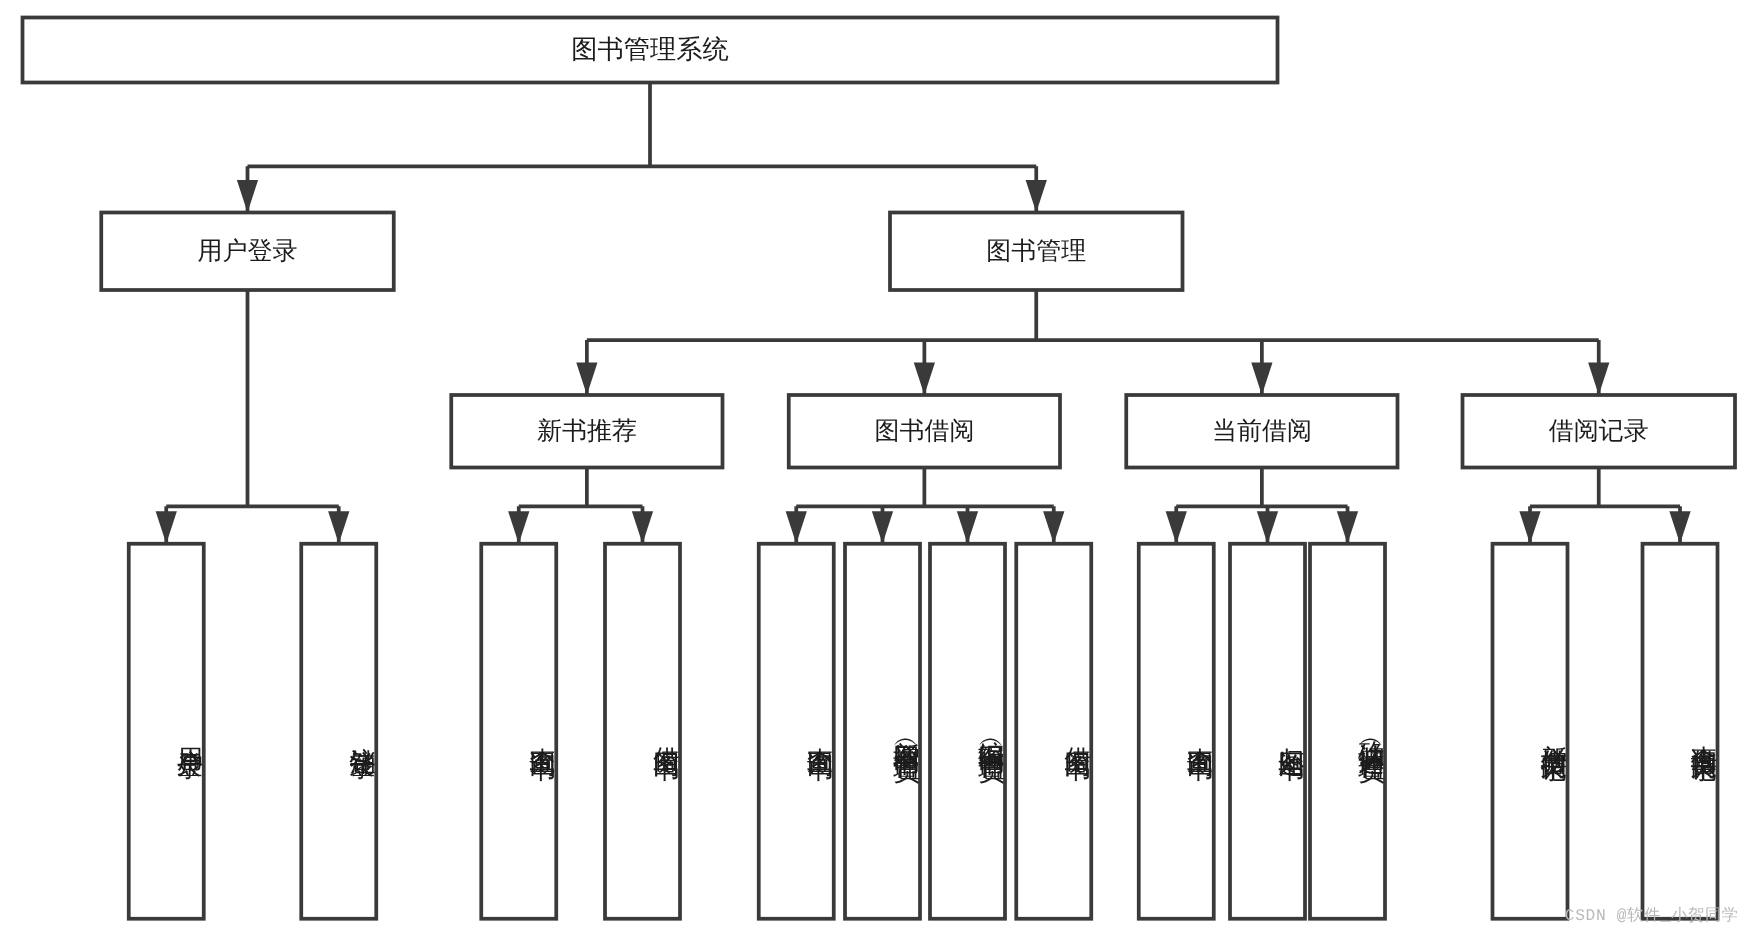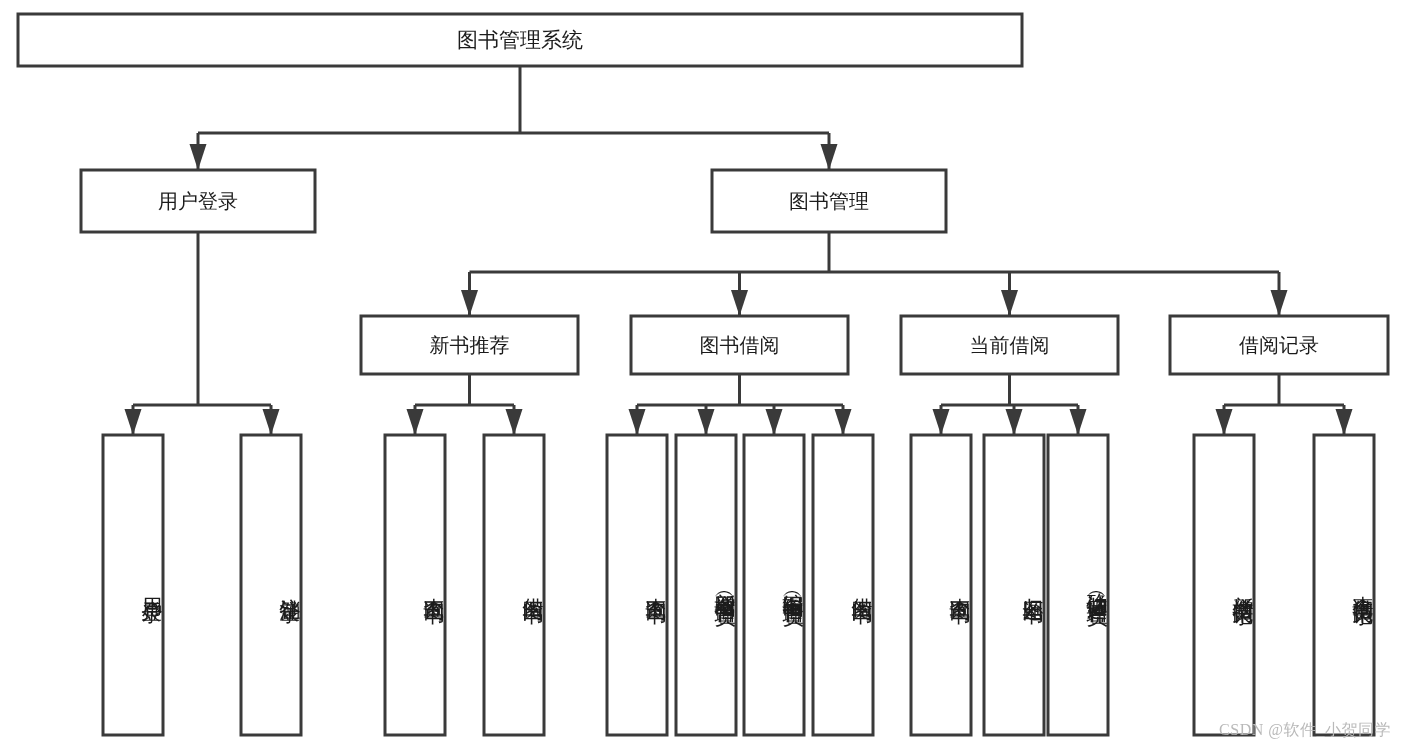--- a/index.html
+++ b/index.html
@@ -65,22 +65,22 @@
     color: #1c1c1c;
     white-space: nowrap;
     text-align: center;
     pointer-events: none;
     transform: translateX(-50%);
   }
   .watermark {
     position: absolute;
     right: 14px;
     bottom: 6px;
-    font-family: Liberation Serif, serif;
-    font-size: 16px;
+    font-family: Liberation Mono, monospace;
+    font-size: 13px;
     color: #b9b9b9;
     letter-spacing: 0.5px;
     white-space: nowrap;
   }
 </style>
 </head>
 <body>
 
 <div id="diagram-root">
   <svg id="diagram-svg" viewBox="0 0 1405 747" xmlns="http://www.w3.org/2000/svg">

